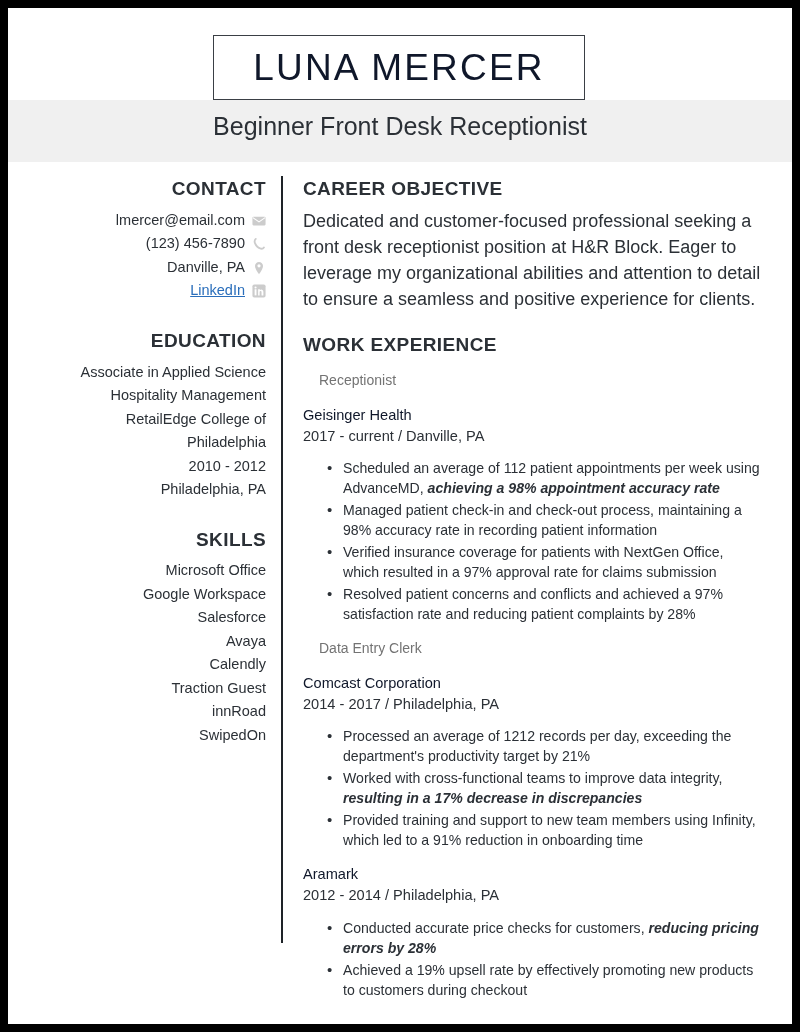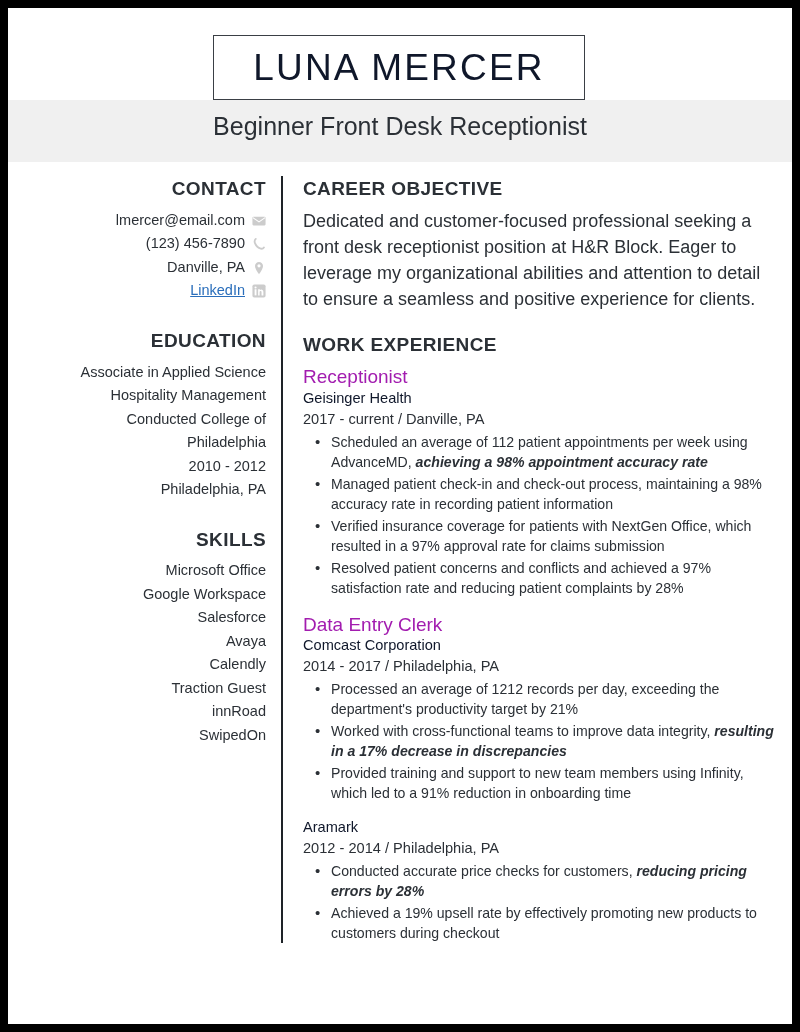--- a/index.html
+++ b/index.html
@@ -153,40 +153,40 @@
 
   
   .objective {
     font-size: 18px;
     color: #2b3036;
     line-height: 1.44;
     margin: 0 0 4px 0;
   }
   .job { margin-bottom: 2px; }
   .job-role {
-    font-size: 19px;
-    color: #a21caf;
+    font-size: 14px;
+    color: #737373;
     font-weight: 400;
     line-height: 1.25;
-    margin: 0;
+    margin: 16px;
   }
   .job-company {
     font-size: 14.6px;
     color: #0f172a;
     line-height: 1.36;
     margin: 0;
   }
   .job-meta {
     font-size: 14.6px;
     color: #2b3036;
     line-height: 1.42;
     margin: 0 0 2px 0;
   }
   ul.bullets {
-    margin: 0;
+    margin: 12px;
     padding: 0 0 0 28px;
     list-style: none;
   }
   ul.bullets li {
     position: relative;
     font-size: 14.1px;
     color: #2b3036;
     line-height: 1.42;
     margin-bottom: 2px;
     padding-left: 0;
@@ -270,21 +270,21 @@
           </li>
 
         </ul>
       </div>
 
       <div class="sec-block">
         <div class="sec-head sec-head-gap">EDUCATION</div>
         <ul class="left-lines">
           <li>Associate in Applied Science</li>
           <li>Hospitality Management</li>
-          <li>Conducted College of</li>
+          <li>RetailEdge College of</li>
           <li>Philadelphia</li>
           <li>2010 - 2012</li>
           <li>Philadelphia, PA</li>
         </ul>
       </div>
 
       <div class="sec-block">
         <div class="sec-head sec-head-gap">SKILLS</div>
         <ul class="left-lines">
           <li>Microsoft Office</li>

